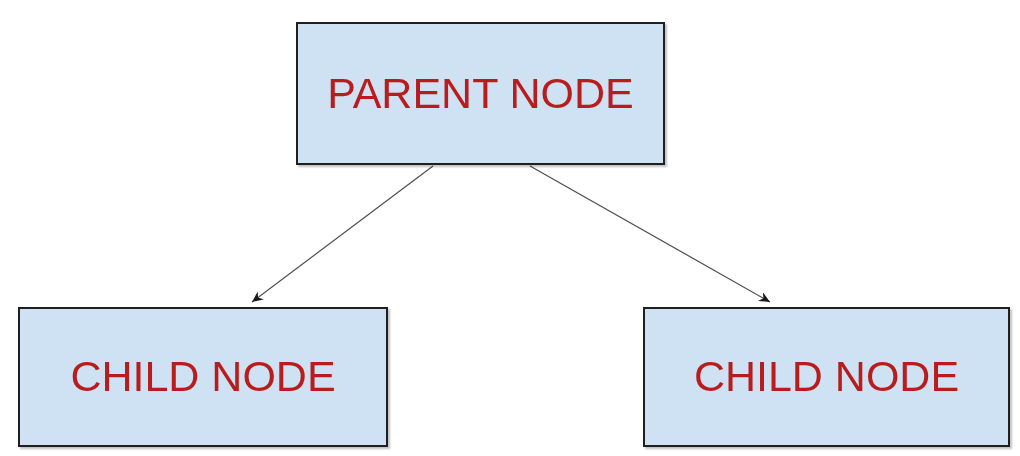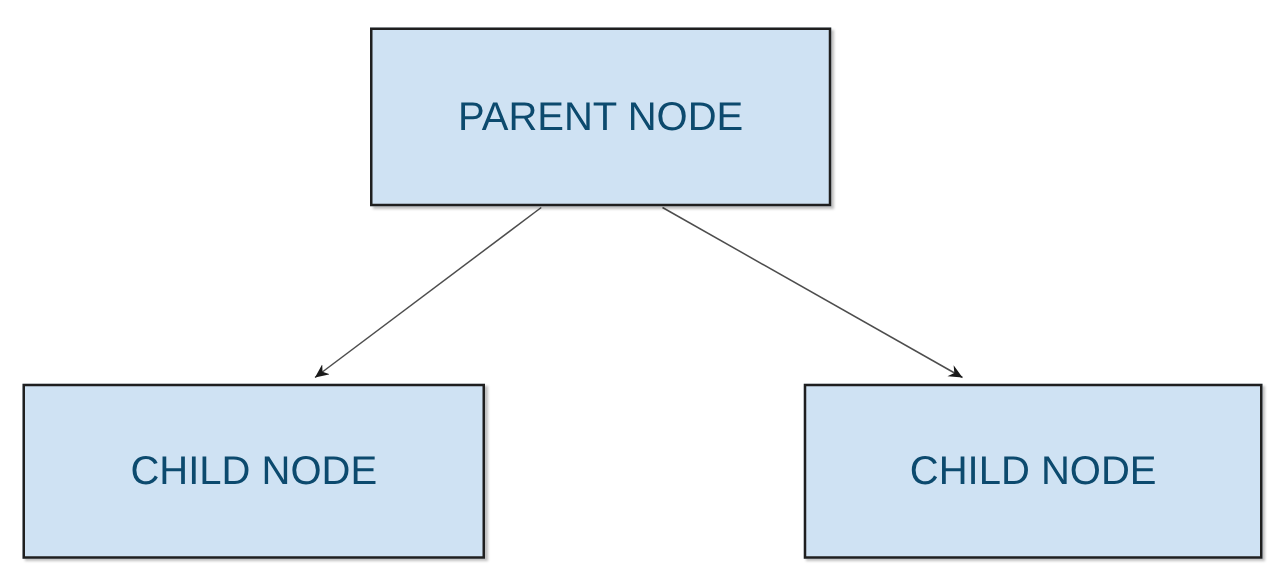--- a/index.html
+++ b/index.html
@@ -27,23 +27,23 @@
     position: absolute;
     box-sizing: border-box;
     background: #cfe2f3;
     border: 2px solid #1f1f1f;
     box-shadow: 2px 2px 2px rgba(0,0,0,0.25);
     display: flex;
     align-items: center;
     justify-content: center;
   }
   .node-label {
-    font-size: 32px;
+    font-size: 43px;
     line-height: 1.1;
-    color: #0c4a6e;
+    color: #b91c1c;
     white-space: nowrap;
     text-align: center;
   }
   #node-parent      { left: 296px; top: 22px;  width: 369px; height: 143px; }
   #node-child-left  { left: 18px;  top: 307px; width: 370px; height: 140px; }
   #node-child-right { left: 643px; top: 307px; width: 367px; height: 140px; }
 </style>
 </head>
 <body>
 

